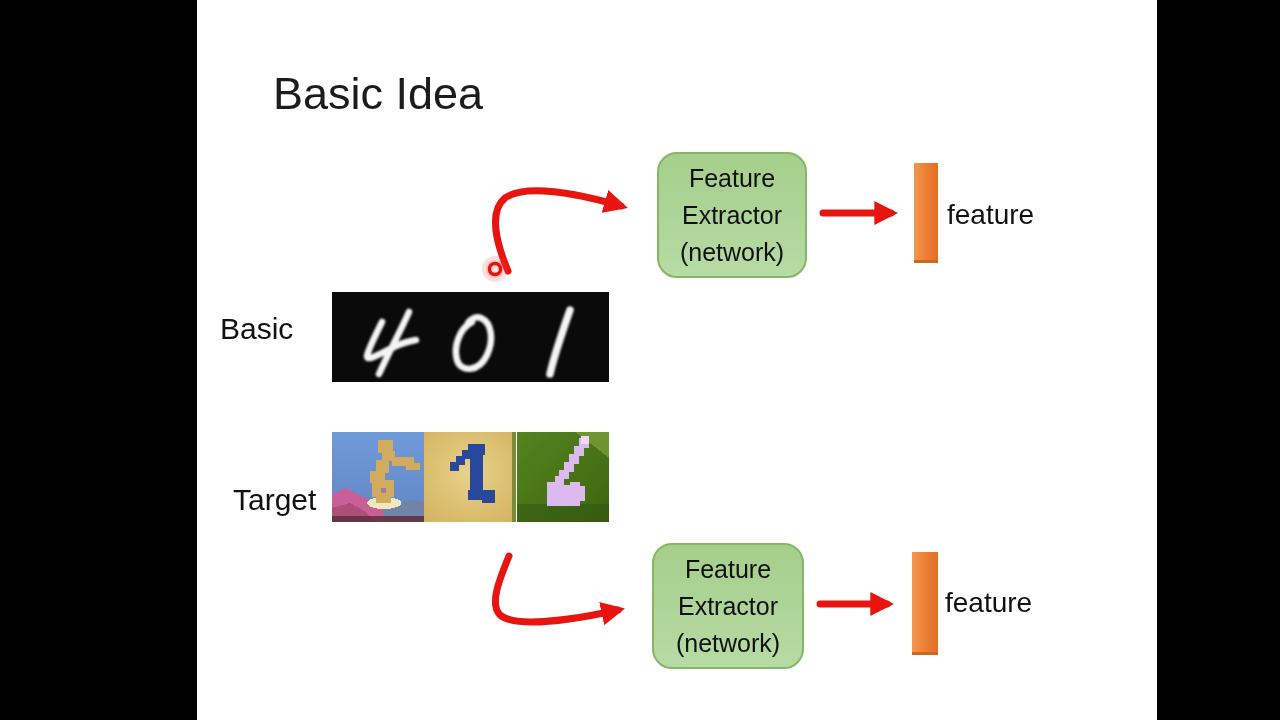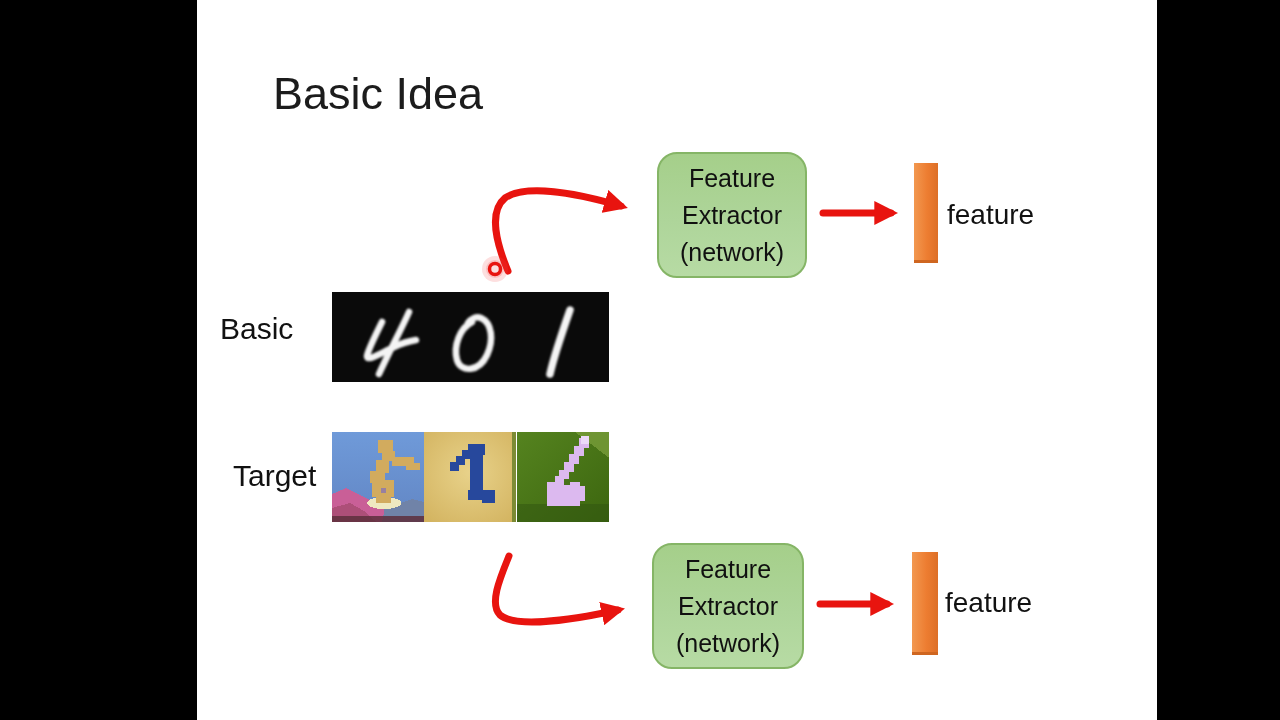--- a/index.html
+++ b/index.html
@@ -8,21 +8,21 @@
   .letterbox{position:absolute;top:0;height:720px;background:#000;}
   .letterbox.left{left:0;width:160px;}
   .letterbox.right{left:1120px;width:160px;}
   .slide{position:absolute;left:160px;top:0;width:960px;height:720px;background:#ffffff;}
 
   .title{position:absolute;left:76px;top:68px;margin:0;font-size:45px;font-weight:300;
          color:#1c1c1c;letter-spacing:0px;}
 
   .row-label{position:absolute;font-size:30px;color:#111;}
   .row-label.source{left:23px;top:312px;}
-  .row-label.target{left:36px;top:459px;}
+  .row-label.target{left:36px;top:483px;}
 
   .source-img{position:absolute;left:135px;top:292px;width:277px;height:90px;display:block;}
   .target-strip{position:absolute;left:135px;top:432px;width:277px;height:90px;display:flex;}
   .target-strip svg{display:block;width:92.33px;height:90px;}
 
   .extractor{position:absolute;width:150px;height:126px;border-radius:20px;
              background:linear-gradient(180deg,#a5cf8a 0%,#aed59a 55%,#b7dba4 100%);
              border:2px solid #85b566;box-sizing:border-box;
              display:flex;flex-direction:column;justify-content:center;align-items:center;
              font-size:25px;line-height:37px;color:#101010;text-align:center;}

